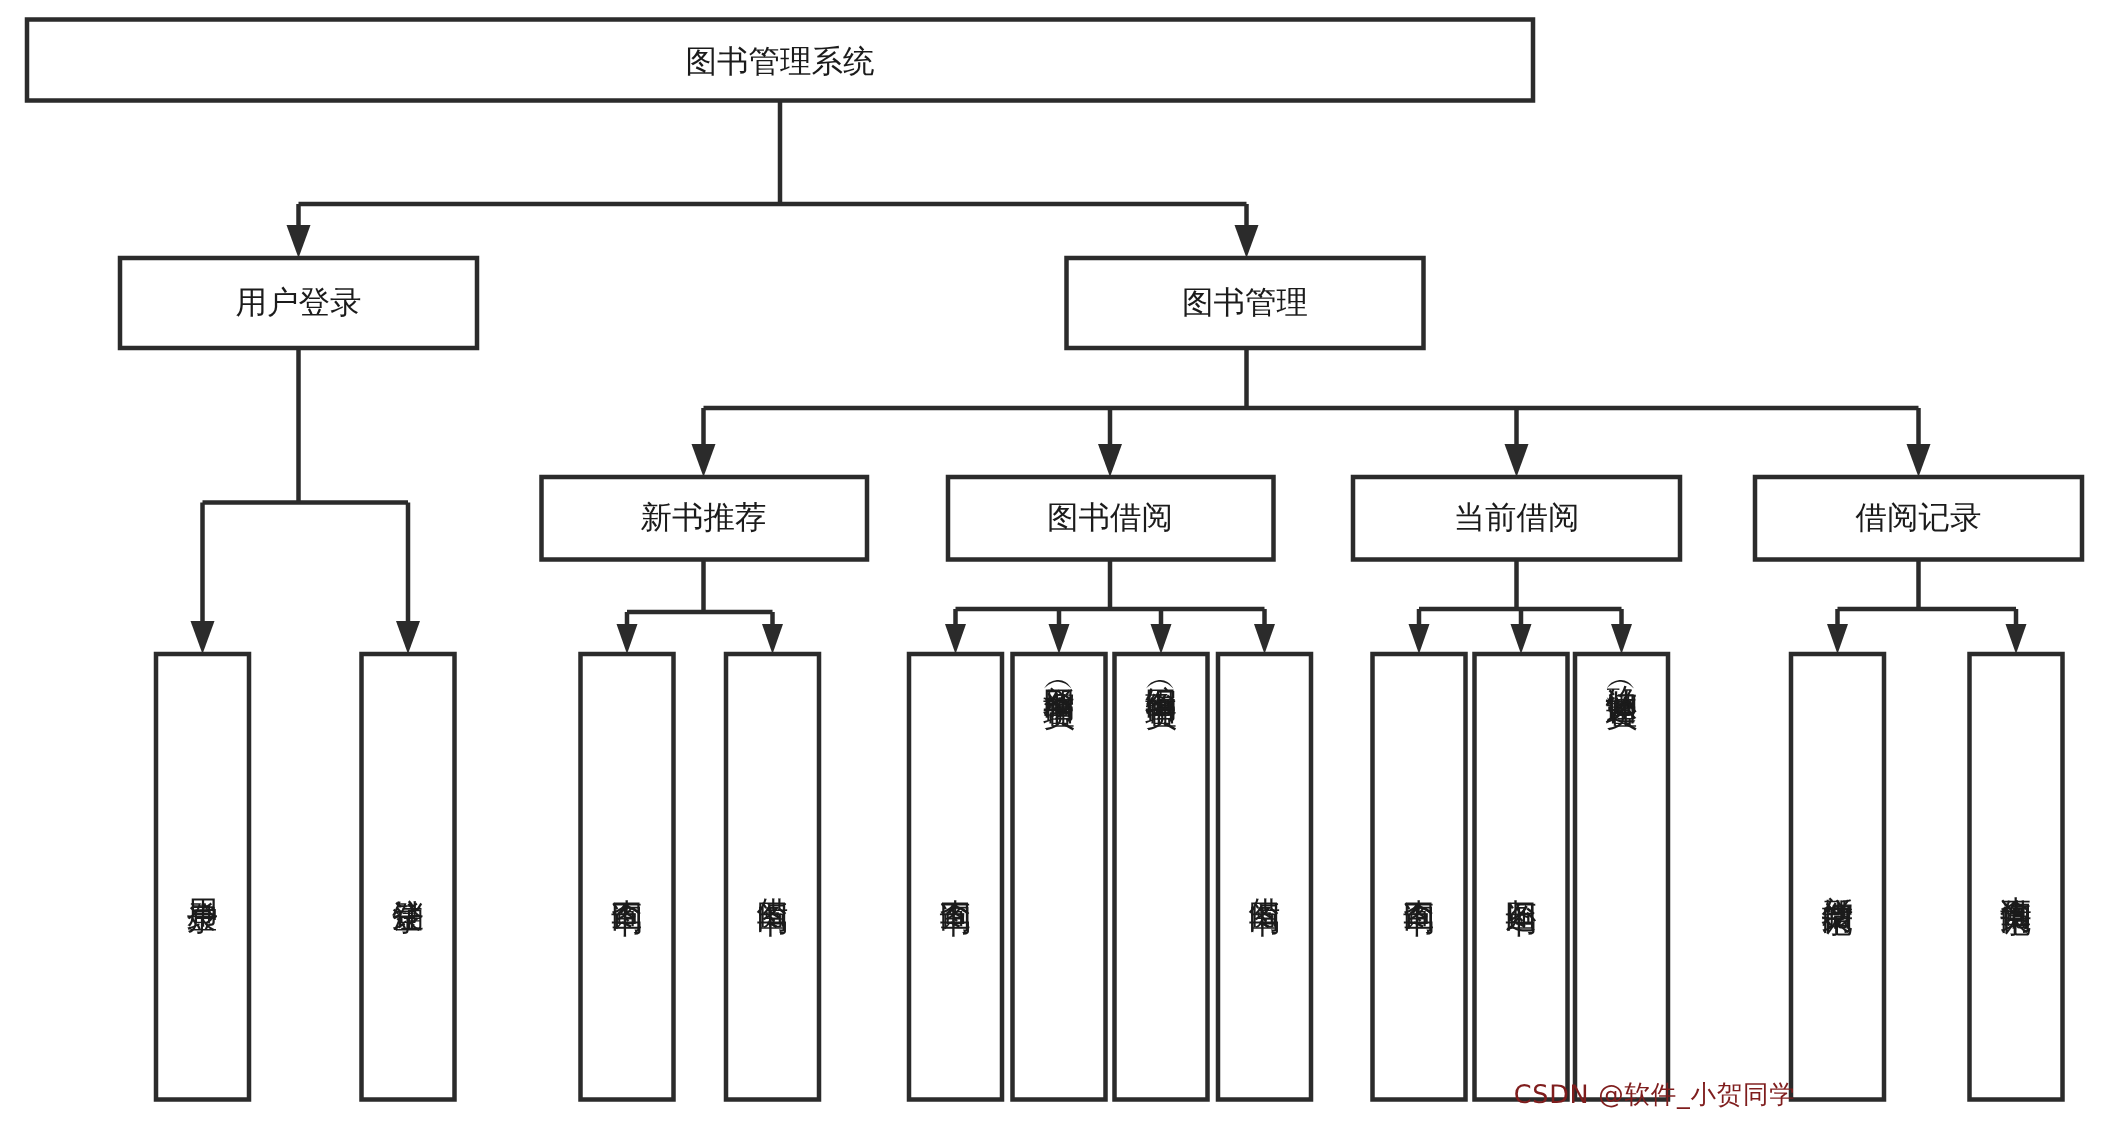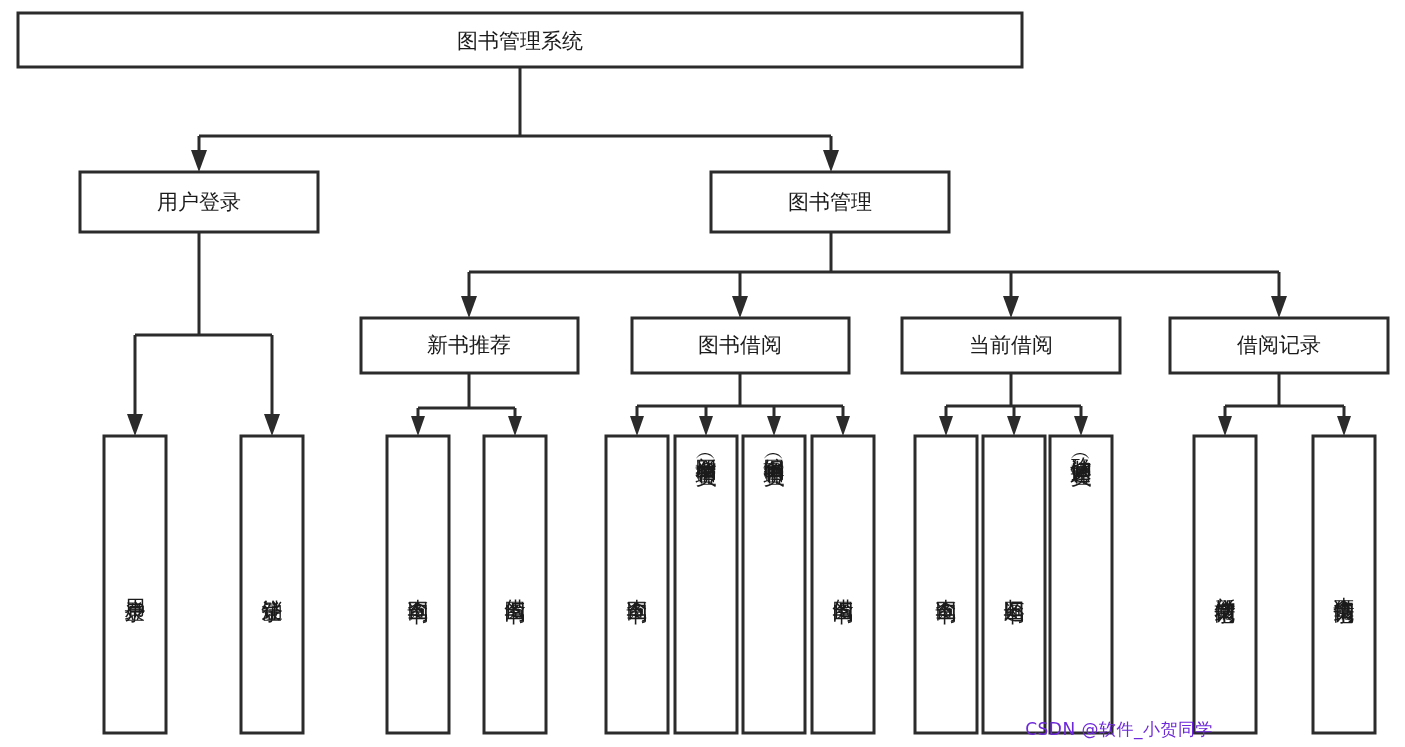--- a/index.html
+++ b/index.html
@@ -66,25 +66,25 @@
     font-family: "DejaVu Sans", "Liberation Sans", sans-serif;
     font-size: 21px;
     line-height: 1.05;
     color: #1b1b1b;
     letter-spacing: 1.5px;
     white-space: nowrap;
     text-align: center;
   }
   .watermark {
     position: absolute;
-    right: 0;
+    right: 16px;
     bottom: 6px;
     font-family: "DejaVu Sans", "Liberation Sans", sans-serif;
     font-size: 17px;
-    color: #6d28d9;
+    color: #7f1d1d;
     letter-spacing: 0.5px;
     white-space: nowrap;
   }
 </style>
 </head>
 <body>
 
 <div id="diagram-root">
 
   <svg id="flow-svg" viewBox="0 0 1405 747">

